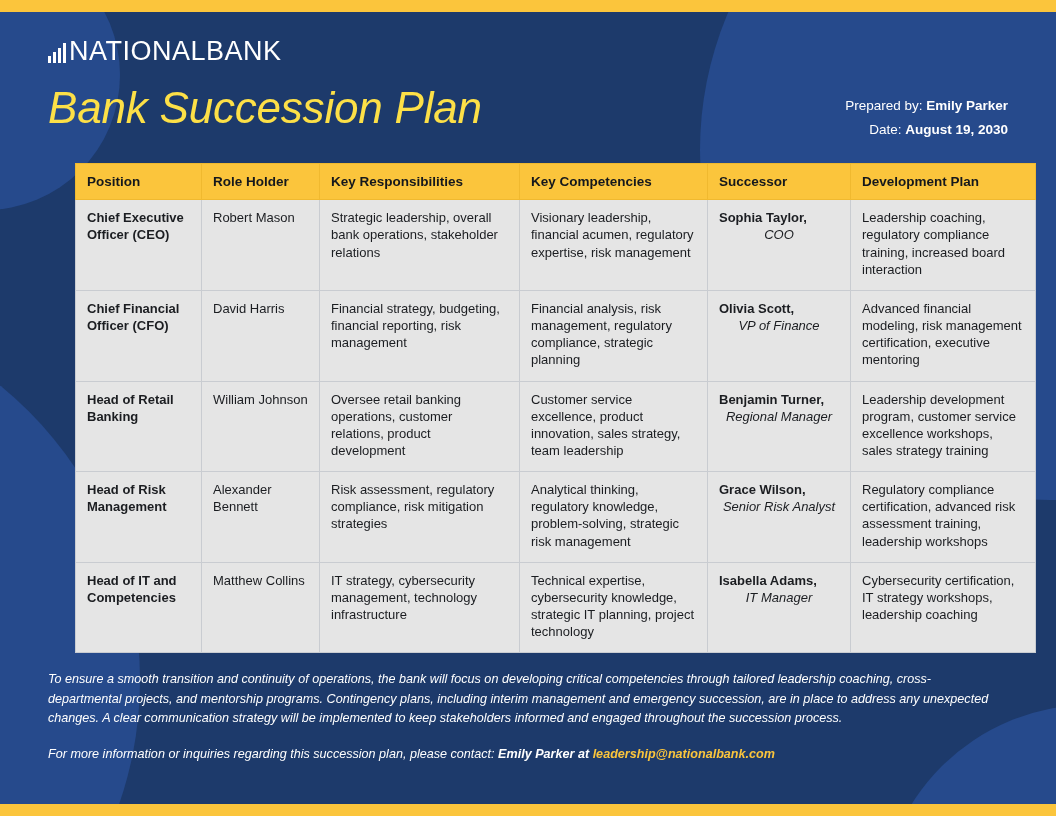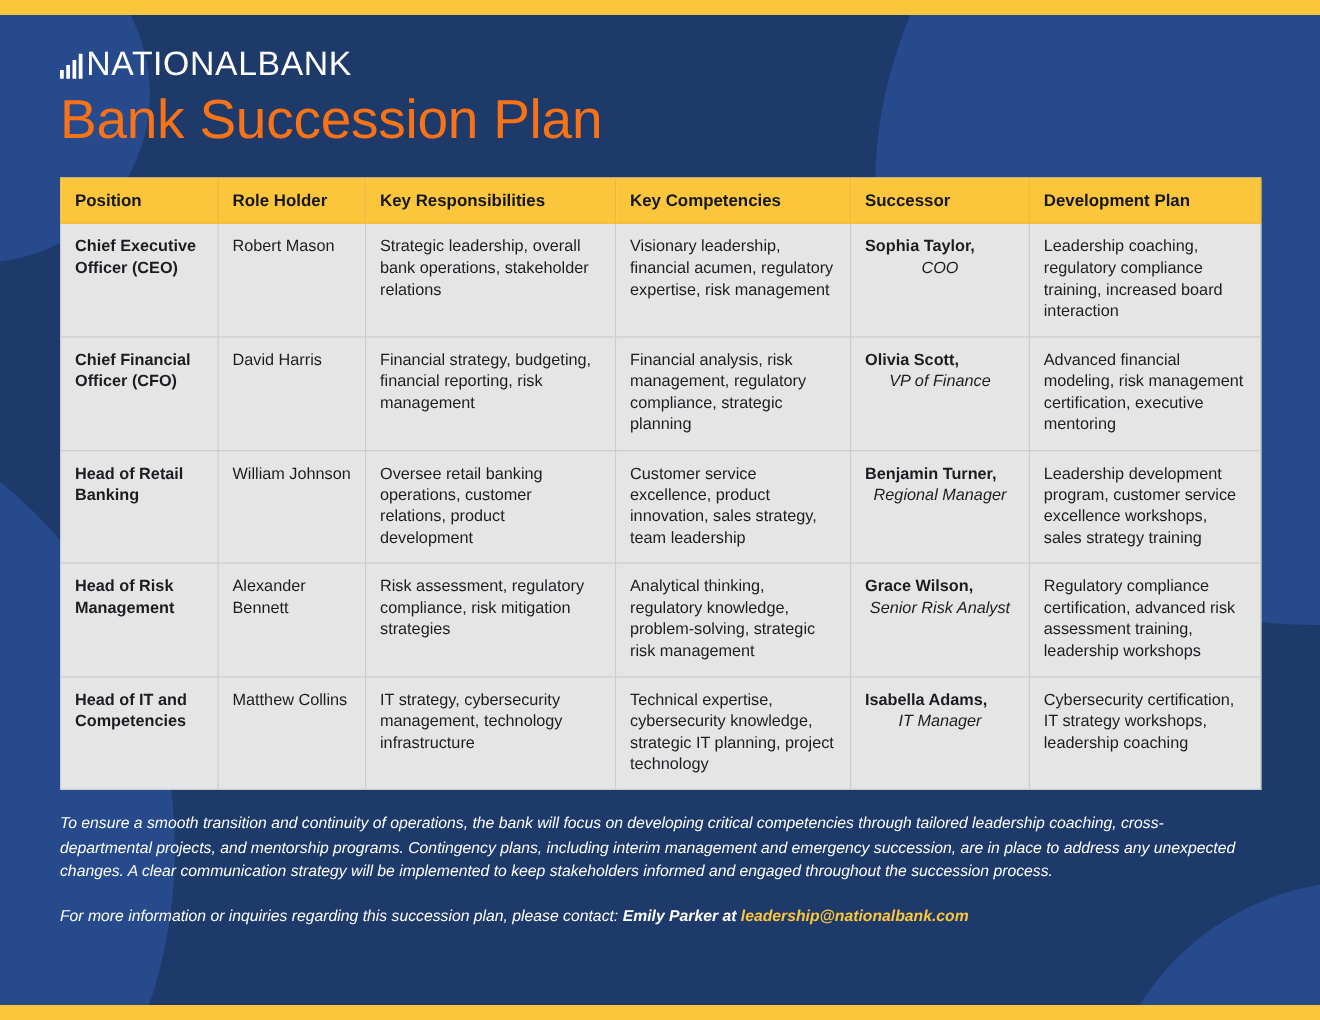--- a/index.html
+++ b/index.html
@@ -91,42 +91,43 @@
 
   .logo-text {
     color: #ffffff;
     font-size: 27px;
     font-weight: 400;
     letter-spacing: 0.5px;
     line-height: 1;
   }
 
   .doc-title {
-    color: #f97316;
+    color: #fde047;
     font-size: 44px;
     font-weight: 400;
     line-height: 1.12;
-    margin-top: 6px;
+    margin-top: 18px;
     letter-spacing: -0.2px;
+    font-style: italic;
   }
 
   .meta {
     text-align: right;
     color: #ffffff;
     font-size: 13.5px;
     line-height: 1.75;
     padding-top: 56px;
     white-space: nowrap;
   }
   .meta .lbl { font-weight: 400; }
   .meta .val { font-weight: bold; }
 
   
   .table-wrap {
-    margin: 22px 48px 0 48px;
+    margin: 22px 48px 0 75px;
   }
 
   table.succession {
     width: 960px;
     border-collapse: collapse;
     background: #ffffff;
     table-layout: fixed;
   }
 
   table.succession th {
@@ -207,20 +208,30 @@
             <i></i>
               <i></i>
               <i></i>
               <i></i>
           </span>
           <span class="logo-text">NATIONALBANK</span>
         </div>
         <div class="doc-title">Bank Succession Plan</div>
       </div>
 
+      <div class="meta">
+        <div>
+          <span class="lbl">Prepared by:</span>
+          <span class="val">Emily Parker</span>
+        </div>
+        <div>
+          <span class="lbl">Date:</span>
+          <span class="val">August 19, 2030</span>
+        </div>
+      </div>
 
     </div>
 
     <div class="table-wrap">
       <table class="succession">
         <colgroup>
           <col class="c0">
             <col class="c1">
             <col class="c2">
             <col class="c3">

